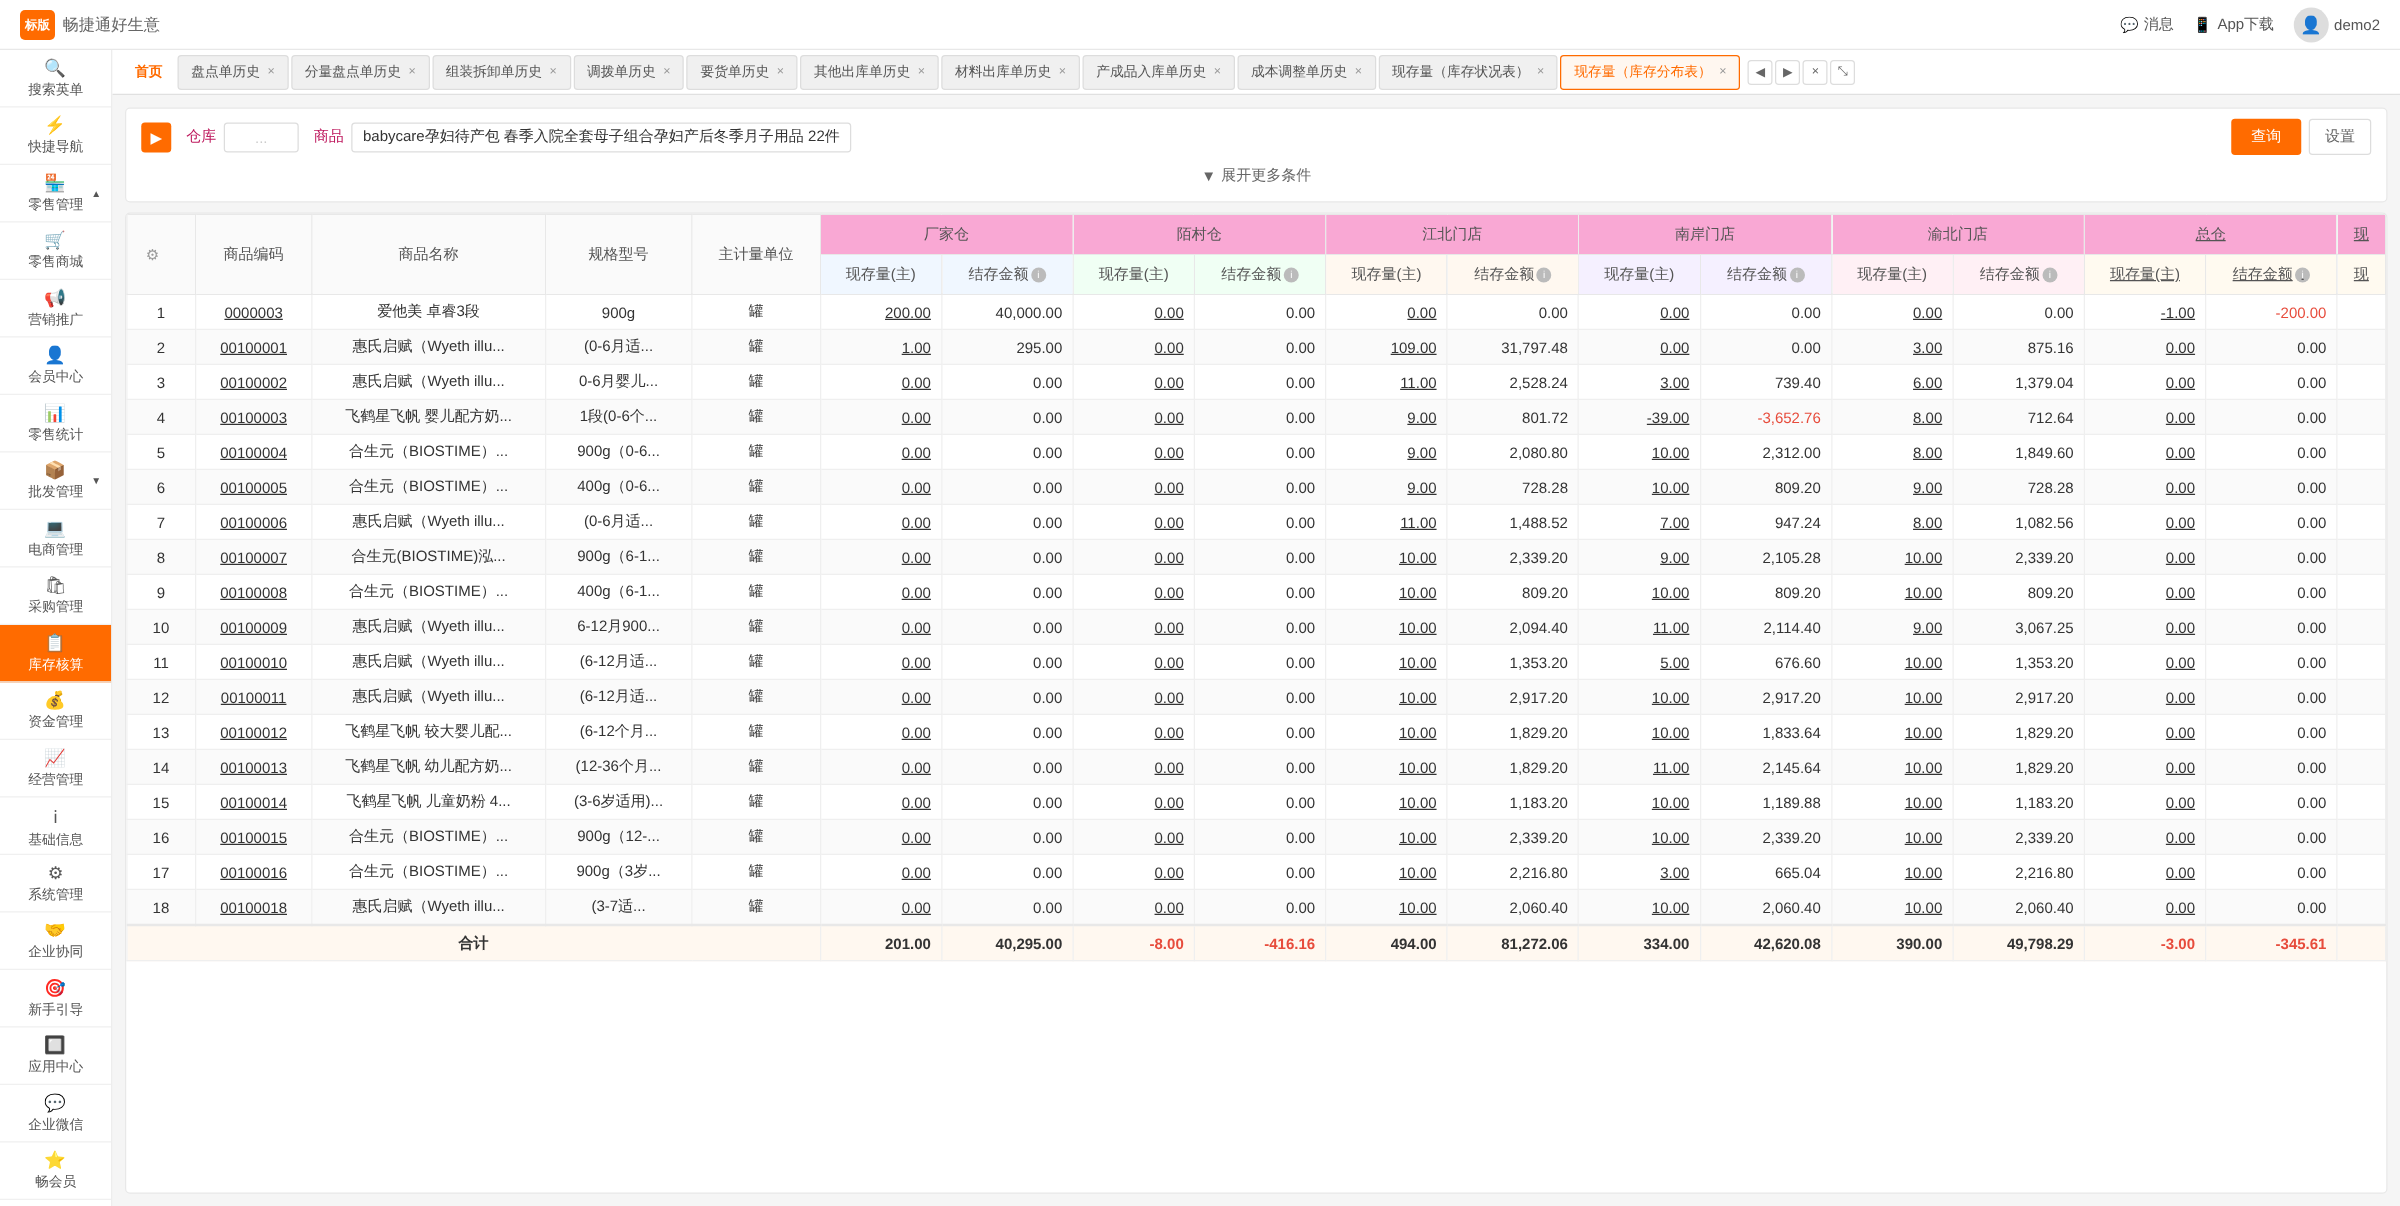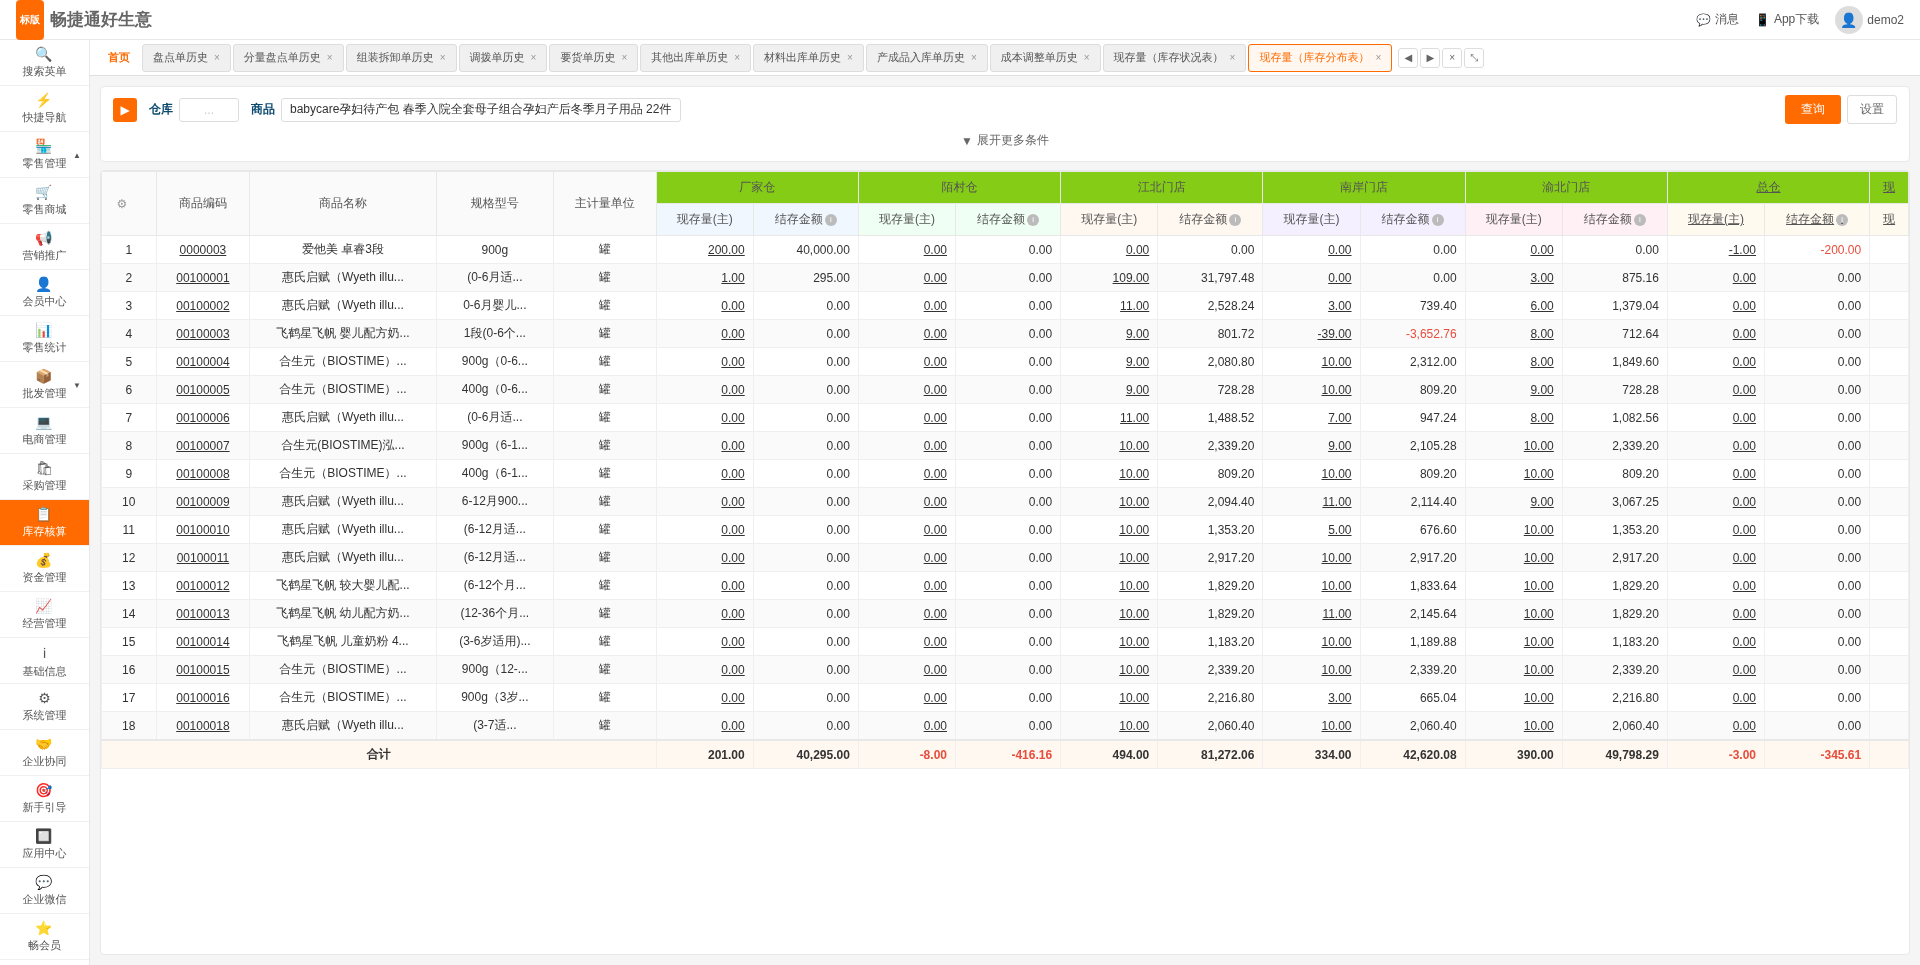--- a/index.html
+++ b/index.html
@@ -12,22 +12,22 @@
       display: flex;
       align-items: center;
       justify-content: space-between;
       padding: 0 16px;
       border-bottom: 1px solid #e8e8e8;
       position: fixed;
       top: 0; left: 0; right: 0;
       z-index: 100;
     }
     .top-bar-logo { display: flex; align-items: center; gap: 6px; }
-    .logo-icon { width: 28px; height: 40px; background: #ff6b00; border-radius: 4px; display: flex; align-items: center; justify-content: center; color: #fff; font-size: 10px; font-weight: bold; }
-    .logo-text { font-size: 17px; color: #666; font-weight: bold; }
+    .logo-icon { width: 28px; height: 24px; background: #ff6b00; border-radius: 4px; display: flex; align-items: center; justify-content: center; color: #fff; font-size: 10px; font-weight: bold; }
+    .logo-text { font-size: 13px; color: #666; }
     .top-bar-right { display: flex; align-items: center; gap: 16px; }
     .top-bar-btn { display: flex; align-items: center; gap: 4px; color: #555; font-size: 12px; cursor: pointer; }
     .user-avatar { width: 28px; height: 28px; border-radius: 50%; background: #ddd; overflow: hidden; display: flex; align-items: center; justify-content: center; }
 
     
     .tab-bar {
       height: 36px;
       background: #fff;
       display: flex;
       align-items: center;
@@ -140,21 +140,21 @@
       justify-content: center;
       cursor: pointer;
       font-size: 12px;
       flex-shrink: 0;
     }
     .filter-field {
       display: flex;
       align-items: center;
       gap: 6px;
     }
-    .filter-label { color: #0c4a6e; white-space: nowrap; font-size: 12px; font-weight: bold; }
+    .filter-label { color: #be185d; white-space: nowrap; font-size: 12px; }
     .filter-input {
       border: 1px solid #ddd;
       border-radius: 3px;
       padding: 4px 8px;
       font-size: 12px;
       outline: none;
       min-width: 80px;
     }
     .filter-input-long {
       min-width: 320px;
@@ -223,21 +223,21 @@
       border: 1px solid #e8e8e8;
       color: #555;
       font-weight: 500;
       white-space: nowrap;
       position: sticky;
       top: 0;
       background: #fafafa;
       z-index: 10;
     }
     thead th.group-header {
-      background: #84cc16;
+      background: #f9a8d4;
     }
     tbody tr:nth-child(even) { background: #fafafa; }
     tbody td {
       padding: 5px 8px;
       border: 1px solid #efefef;
       text-align: center;
       white-space: nowrap;
     }
     td.text-left { text-align: center; }
     td.num { text-align: right; }

